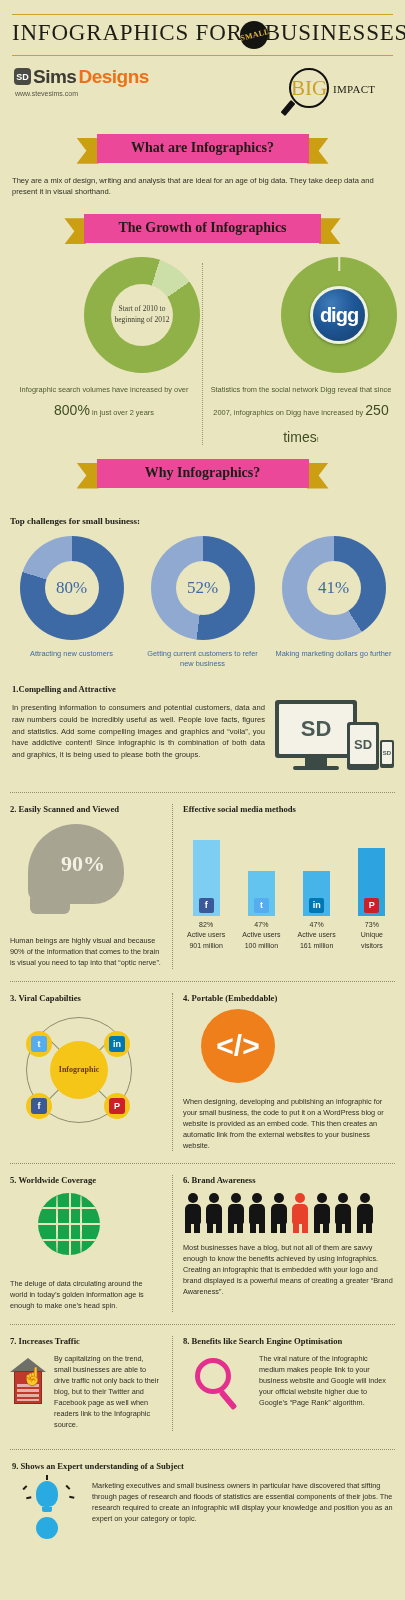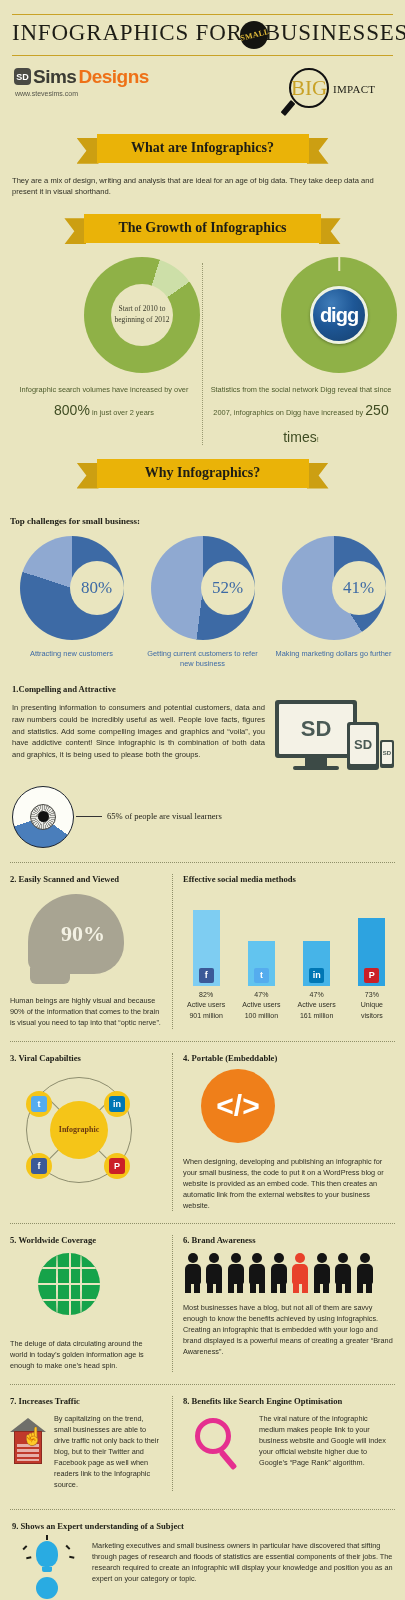--- a/index.html
+++ b/index.html
@@ -94,21 +94,21 @@
   .impact-word {
     position: absolute; left: 62px; top: 17px;
     font-family: "Liberation Serif", serif;
     font-size: 11px; color: #1d1d16; letter-spacing: 0.3px;
   }
 
   
   .banner-wrap { display: flex; justify-content: center; margin: 14px 0 0; }
   .banner { position: relative; display: inline-block; }
   .banner .flag {
-    background: #eab308;
+    background: #ec4899;
     padding: 6px 34px 7px;
     font-family: "Liberation Serif", serif;
     font-size: 14px;
     font-weight: bold;
     color: #1d1d16;
     text-align: center;
     min-width: 212px;
     position: relative;
     z-index: 2;
   }
@@ -190,21 +190,21 @@
   
   .subhead {
     font-family: "Liberation Serif", serif;
     font-size: 9px; font-weight: bold; color: #1d1d16;
     padding: 0 10px; margin-top: 28px;
   }
   .donut-row { display: flex; margin-top: 10px; padding: 0 6px; }
   .donut-cell { flex: 1; display: flex; flex-direction: column; align-items: center; }
   .donut-blue {
     width: 104px; height: 104px; border-radius: 50%;
-    display: flex; align-items: center; justify-content: flex-end;
+    display: flex; align-items: center; justify-content: center;
   }
   .donut-blue .hole {
     width: 54px; height: 54px; border-radius: 50%;
     background: #e9e5bf;
     display: flex; align-items: center; justify-content: center;
     font-family: "Liberation Serif", serif;
     font-size: 17px; color: #3d6aa5;
   }
   .donut-cap {
     font-size: 7.4px; line-height: 1.45; color: #3d6aa5;
@@ -452,40 +452,31 @@
             <span class="sd-glyph" style="font-size:13px">SD</span>
           </div>
         </div>
       <div class="phone">
           <div class="scr">
             <span class="sd-glyph" style="font-size:6px">SD</span>
           </div>
         </div>
     </div>
   </div>
-  <div class="eye-wrap">
-    <div class="eye-pie">
-      <div class="iris">
-          <div class="pupil"></div>
-        </div>
-    </div>
-    <div class="eye-lead"></div>
-    <div class="eye-label">65% of people are visual learners</div>
-  </div>
 </div>
 
 <div class="dotted-sep" style="margin-top:14px"></div>
 
 <div class="twocol">
   <div class="left">
     <div class="sec-title">2. Easily Scanned and Viewed</div>
     <div class="head-shape">
       <div class="head-pct">90%</div>
     </div>
-    <p class="tiny" style="margin-top:22px">Human beings are highly visual and because 90% of the information that comes to the brain is visual you need to tap into that “optic nerve”.</p>
+    <p class="tiny" style="margin-top:32px">Human beings are highly visual and because 90% of the information that comes to the brain is visual you need to tap into that “optic nerve”.</p>
   </div>
   <div class="right vdots">
     <div class="sec-title">Effective social media methods</div>
     <div class="bars">
       <div class="barcol">
         <div class="bar" id="b0" style="height: 76.16px; background: rgb(126, 205, 242);">
             <div class="sico" id="i0" style="background: rgb(59, 89, 152);">f</div>
           </div>
       </div>
       <div class="barcol">

